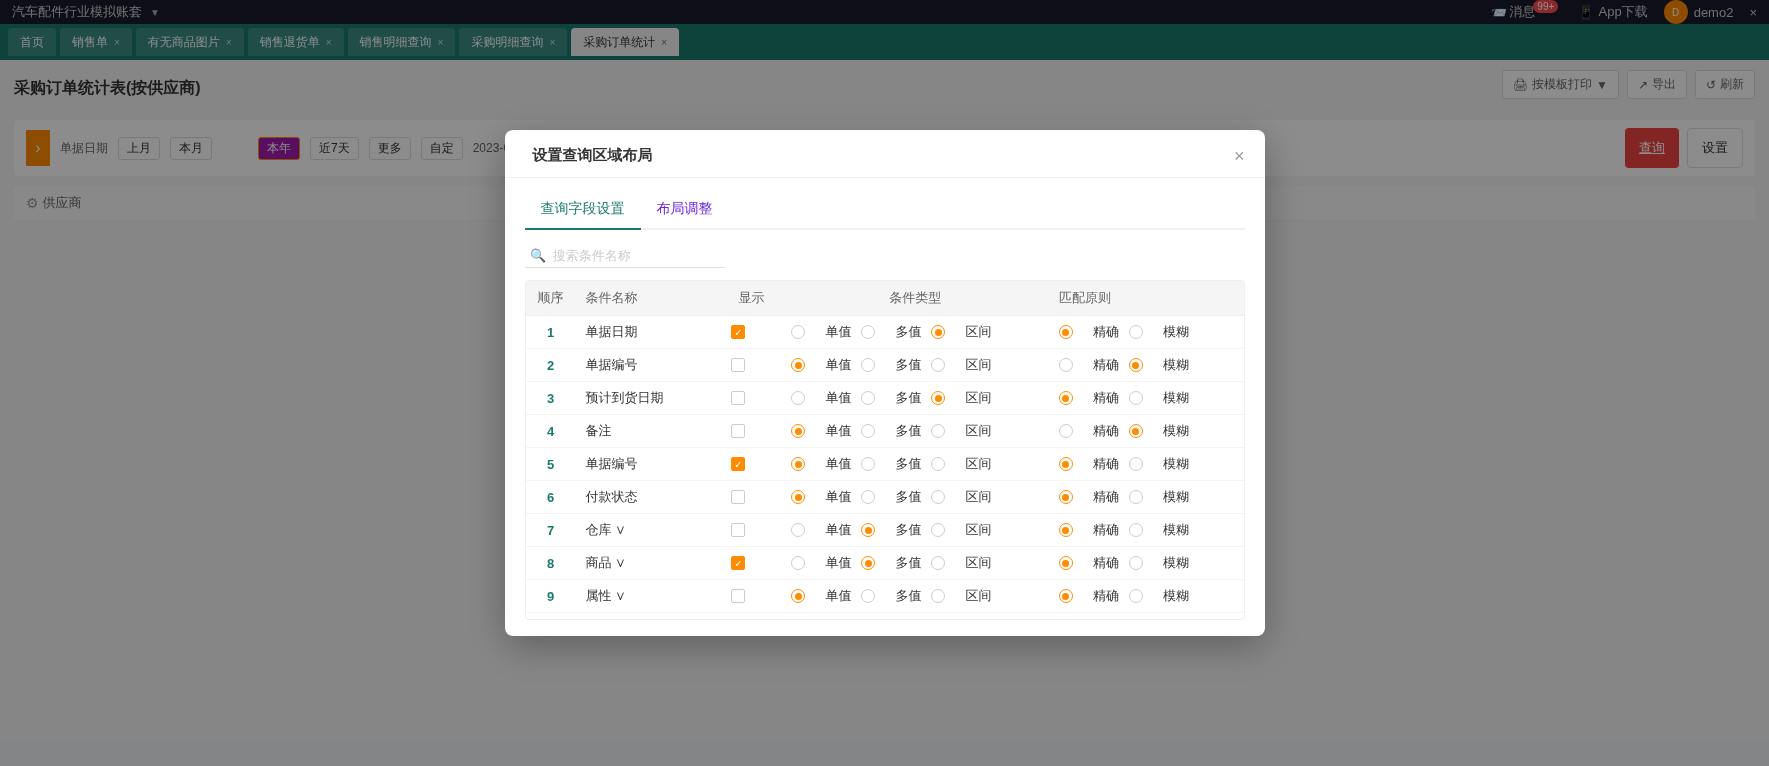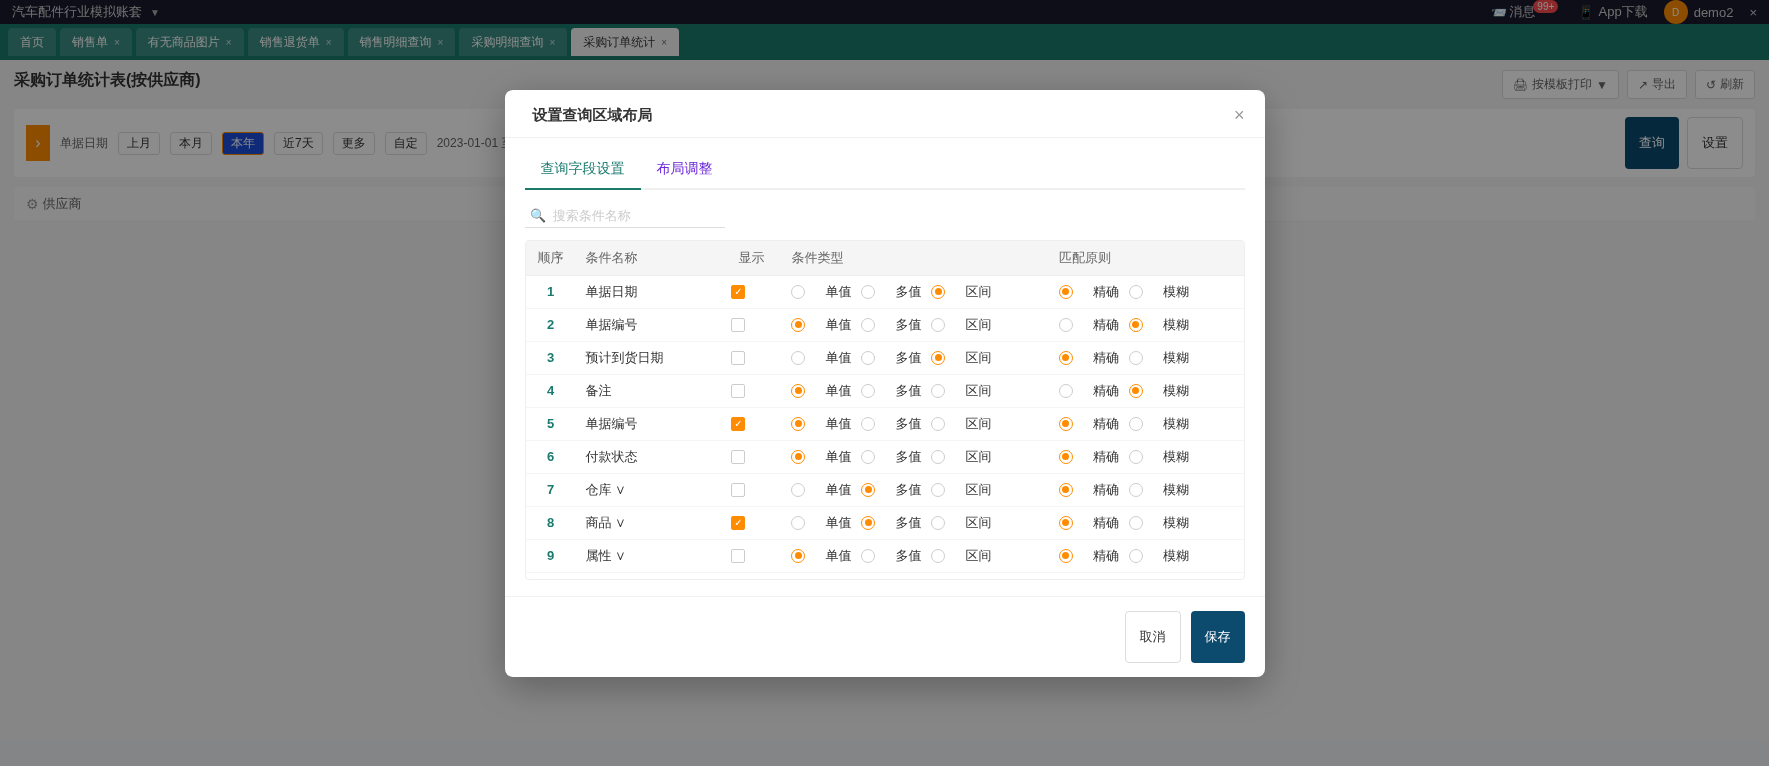--- a/index.html
+++ b/index.html
@@ -41,23 +41,23 @@
       align-items: center;
       gap: 6px;
       cursor: pointer;
       height: 28px;
     }
     .tab-item.active { background: #f5f5f5; color: #333; }
     .tab-close { font-size: 10px; opacity: 0.7; }
 
     .page-header {
       display: flex;
-      align-items: flex-start;
+      align-items: flex-end;
       justify-content: space-between;
-      margin-bottom: 10px;
+      margin-bottom: 21px;
     }
     .page-title { font-size: 16px; font-weight: bold; color: #333; }
     .header-actions { display: flex; gap: 8px; align-items: center; }
 
     
     .filter-bar {
       background: white;
       padding: 8px 12px;
       border-radius: 4px;
       display: flex;
@@ -69,21 +69,21 @@
     .filter-label { color: #666; font-size: 12px; }
     .filter-btn {
       padding: 2px 8px;
       border: 1px solid #ddd;
       border-radius: 3px;
       cursor: pointer;
       font-size: 12px;
       background: white;
       color: #333;
     }
-    .filter-btn.active { background: #1d4ed8; color: white; border-color: #ff8c00; }
+    .filter-btn.active { background: #a21caf; color: white; border-color: #ff8c00; margin-left: 36px; }
 
     
     .table-container {
       background: white;
       border-radius: 4px;
       overflow: hidden;
     }
     .table-header-row {
       display: flex;
       background: #f9f9f9;
@@ -91,27 +91,28 @@
       padding: 8px 12px;
       align-items: center;
       gap: 4px;
     }
     .gear-icon { color: #999; font-size: 14px; }
     .col-supplier { flex: 1; color: #666; font-size: 13px; }
     .col-supplier2 { flex: 1; color: #666; font-size: 13px; }
 
     
     .btn-orange {
-      background: #0c4a6e;
+      background: #ef4444;
       color: white;
       border: none;
-      padding: 17px 14px;
+      padding: 11px 14px;
       border-radius: 4px;
       cursor: pointer;
       font-size: 13px;
+      text-decoration: underline;
     }
     .btn-white {
       background: white;
       color: #333;
       border: 1px solid #ddd;
       padding: 6px 14px;
       border-radius: 4px;
       cursor: pointer;
       font-size: 13px;
     }
@@ -428,21 +429,21 @@
         <input class="search-input" type="text" placeholder="搜索条件名称" style="">
       </div>
 
       <div class="table-scroll">
         <table class="cond-table">
           <thead>
             <tr>
               <th style="text-align:center;width:50px;">顺序</th>
               <th style="min-width:120px;">条件名称</th>
               <th style="text-align:center;width:60px;">显示</th>
-              <th style="min-width:200px;">条件类型</th>
+              <th style="min-width:200px;text-align:center;">条件类型</th>
               <th style="min-width:160px;">匹配原则</th>
             </tr>
           </thead>
           <tbody id="cond-table-body">
           <tr>
                 <td class="col-order">1</td>
                 <td class="col-name">单据日期</td>
                 <td class="col-display" style="text-align: center;">
                   <div class="checkbox-box checked">✓</div>
                 </td>
@@ -760,18 +761,14 @@
                 <td class="col-name">有无商品图片</td>
                 <td class="col-display" style="text-align: center;"></td>
                 <td class="col-type"></td>
                 <td class="col-match"></td>
               </tr>
             </tbody>
         </table>
       </div>
     </div>
 
-    <div class="dialog-footer">
-      <button class="btn-white">取消</button>
-      <button class="btn-orange">保存</button>
-    </div>
   </div>
 </div>
 
 </body></html>

